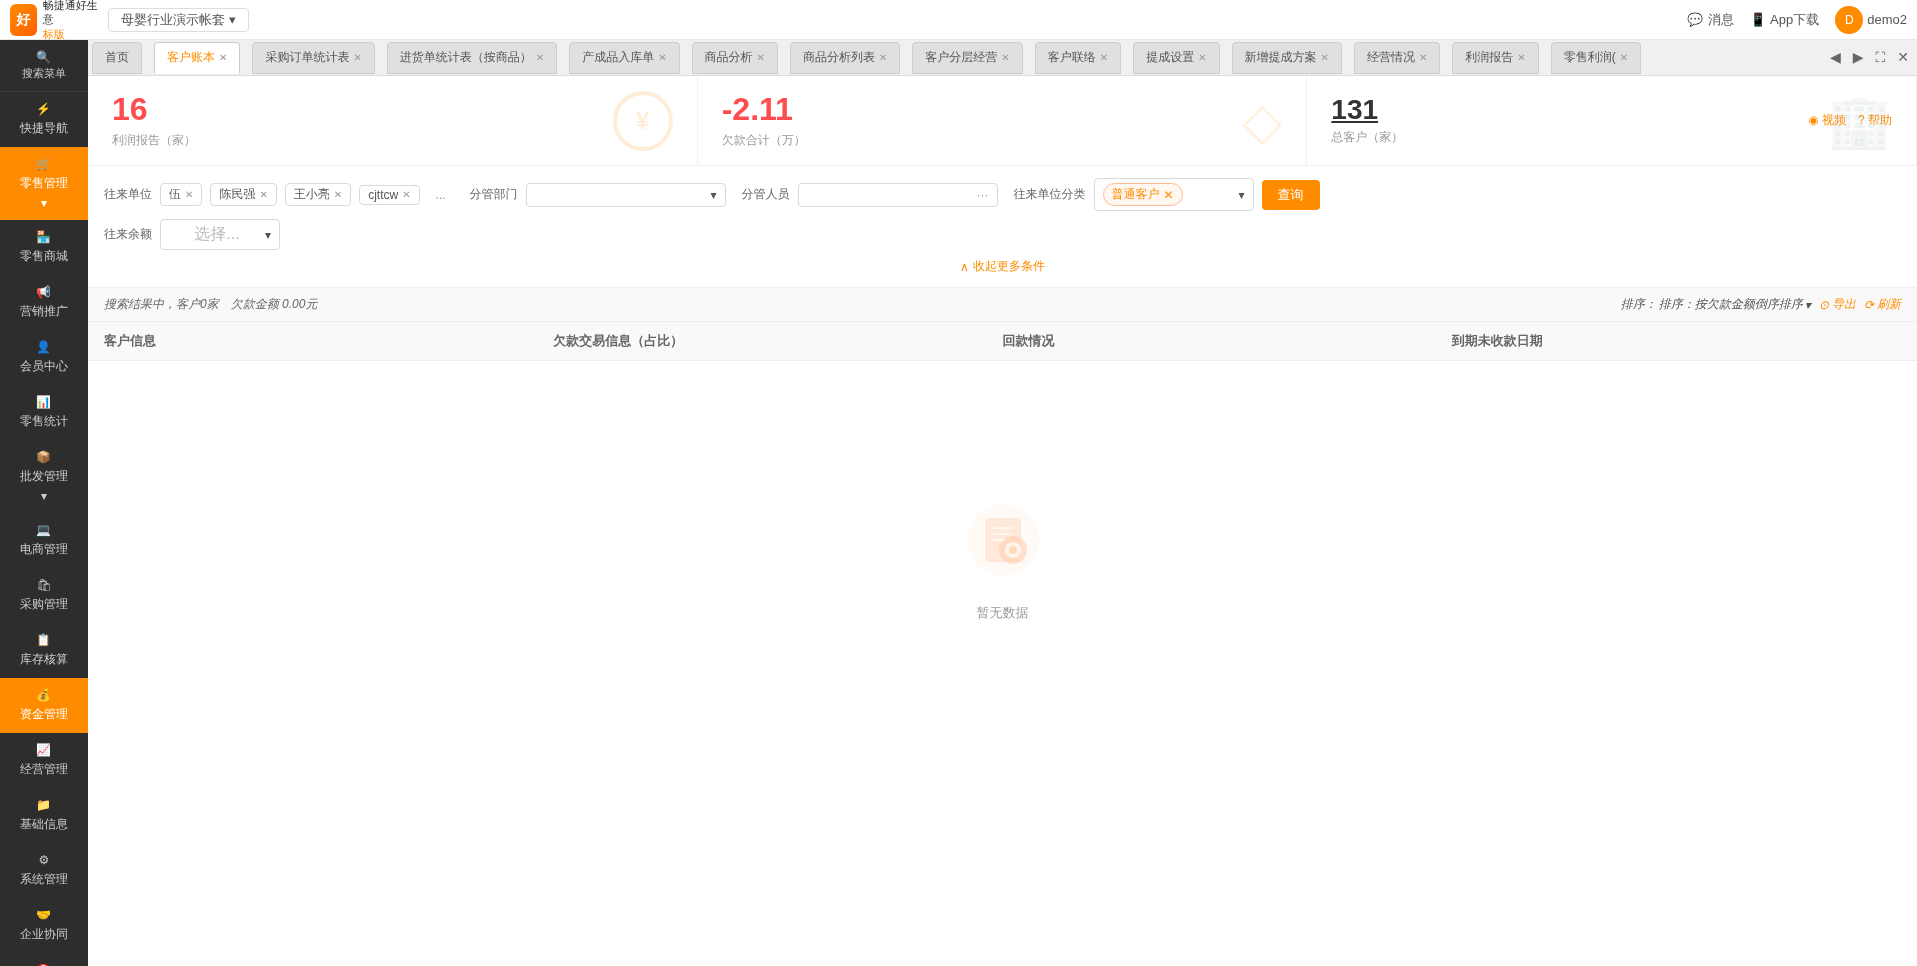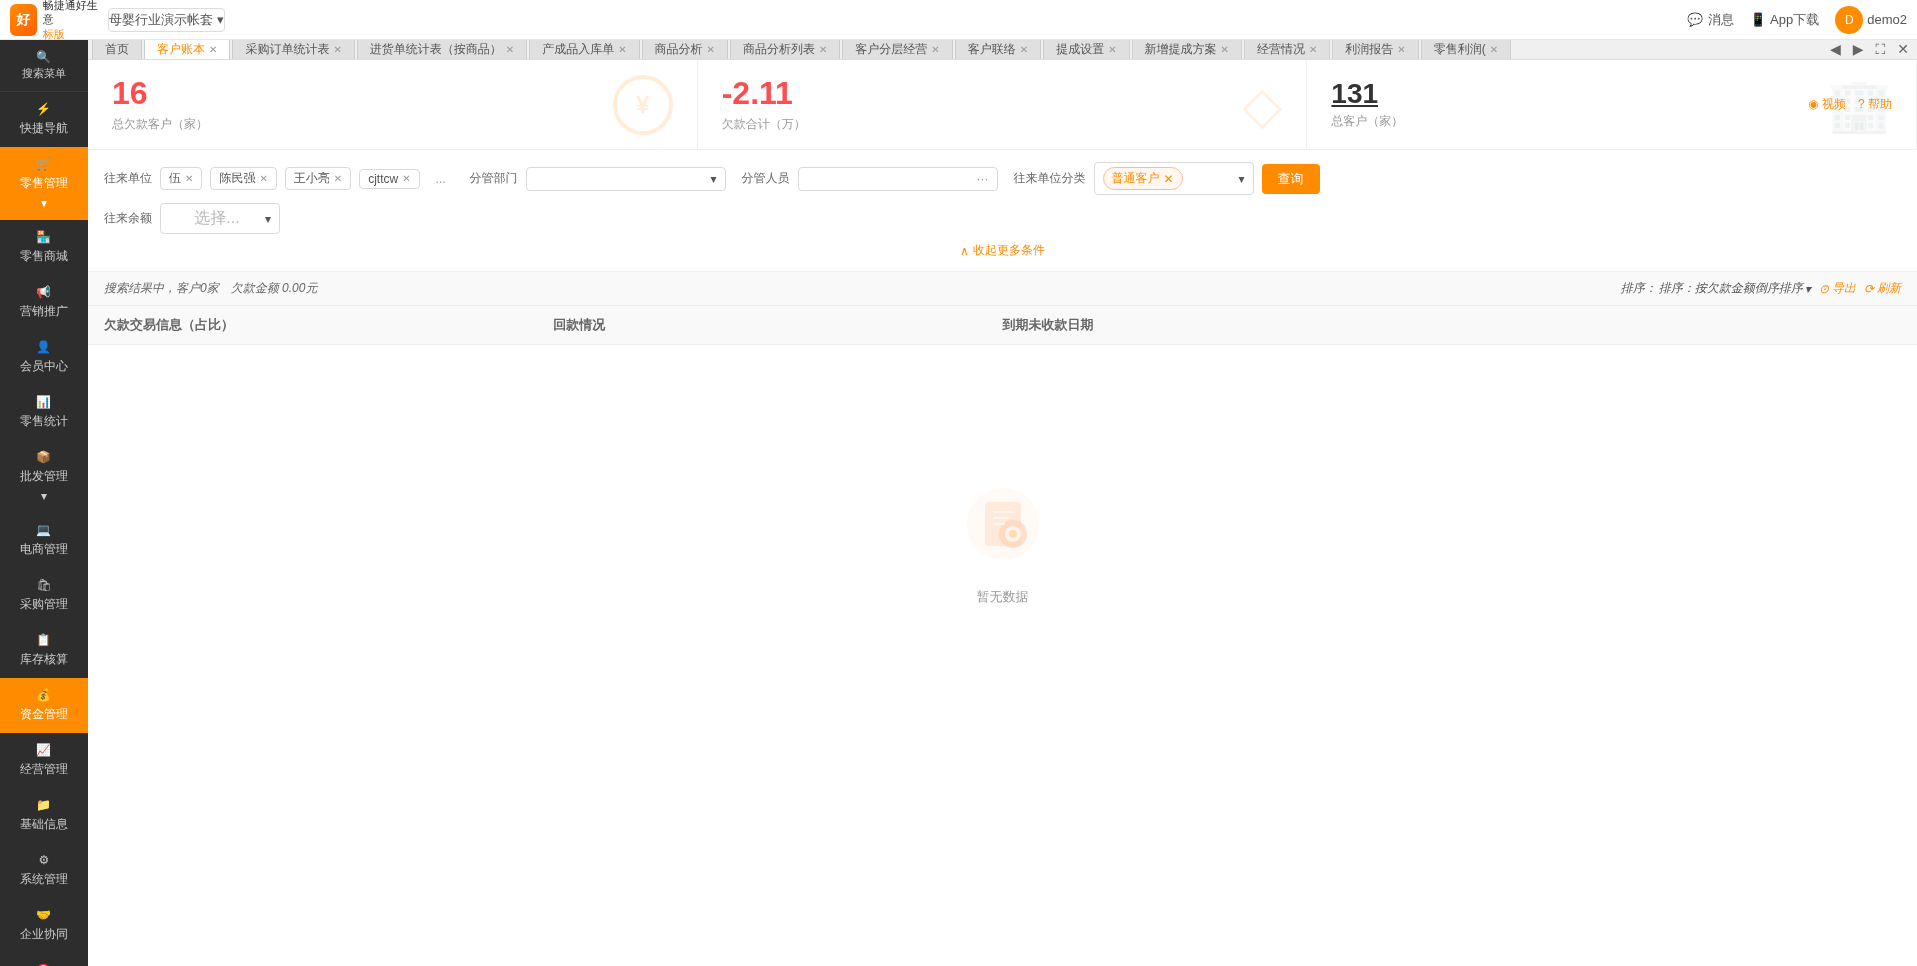--- a/index.html
+++ b/index.html
@@ -6,39 +6,39 @@
     body { font-family: "Microsoft YaHei", sans-serif; font-size: 13px; background: #f5f5f5; display: flex; flex-direction: column; height: 100vh; overflow: hidden; }
 
     
     .top-bar {
       display: flex; align-items: center; background: #fff; height: 40px;
       border-bottom: 1px solid #e8e8e8; padding: 0 10px; gap: 10px; flex-shrink: 0;
     }
     .logo-area { display: flex; align-items: center; gap: 6px; width: 88px; flex-shrink: 0; }
     .logo-icon { width: 32px; height: 32px; background: linear-gradient(135deg, #ff8c00, #ff6000); border-radius: 6px; display: flex; align-items: center; justify-content: center; color: white; font-size: 14px; font-weight: bold; }
     .logo-text { font-size: 11px; color: #333; line-height: 1.3; }
-    .org-selector { display: flex; align-items: center; gap: 4px; border: 1px solid #ddd; border-radius: 4px; padding: 2px 0; cursor: pointer; color: #555; font-size: 13px; }
+    .org-selector { display: flex; align-items: center; gap: 4px; border: 1px solid #ddd; border-radius: 4px; padding: 2px 12px; cursor: pointer; color: #555; font-size: 13px; }
     .top-right { margin-left: auto; display: flex; align-items: center; gap: 16px; }
     .top-right-item { display: flex; align-items: center; gap: 4px; color: #555; cursor: pointer; font-size: 13px; }
     .avatar { width: 28px; height: 28px; border-radius: 50%; background: #ff8c00; display: flex; align-items: center; justify-content: center; color: white; font-size: 12px; }
 
     
     .main-layout { display: flex; flex: 1; overflow: hidden; }
 
     
     .sidebar { width: 88px; background: #2d2d2d; display: flex; flex-direction: column; flex-shrink: 0; overflow-y: auto; }
     .sidebar-search { padding: 10px 8px; color: #ccc; font-size: 12px; text-align: center; cursor: pointer; border-bottom: 1px solid #3d3d3d; }
     .sidebar-item { padding: 10px 4px; color: #ccc; font-size: 12px; text-align: center; cursor: pointer; display: flex; flex-direction: column; align-items: center; gap: 4px; }
     .sidebar-item.active { color: #fff; background: #ff8c00; }
 
     
     .content-area { flex: 1; display: flex; flex-direction: column; overflow: hidden; background: #f0f0f0; }
 
     
-    .tab-bar { display: flex; align-items: center; background: #f0f0f0; border-bottom: 1px solid #ddd; height: 20px; padding: 0 4px; gap: 0; flex-shrink: 0; overflow: hidden; }
+    .tab-bar { display: flex; align-items: center; background: #f0f0f0; border-bottom: 1px solid #ddd; height: 36px; padding: 0 4px; gap: 10px; flex-shrink: 0; overflow: hidden; }
     .tab { display: flex; align-items: center; padding: 0 12px; height: 32px; background: #e0e0e0; border: 1px solid #ccc; border-radius: 4px 4px 0 0; cursor: pointer; font-size: 12px; color: #555; gap: 4px; margin-right: 2px; white-space: nowrap; flex-shrink: 0; }
     .tab.active { background: #fff; color: #ff8c00; border-bottom: 1px solid #fff; }
     .tab-close { color: #999; font-size: 10px; cursor: pointer; }
     .tab-controls { margin-left: auto; display: flex; gap: 4px; }
     .tab-ctrl-btn { cursor: pointer; color: #666; padding: 2px 4px; font-size: 14px; }
 
     
     .page-content { flex: 1; overflow-y: auto; background: #fff; padding: 0; }
 
     
@@ -258,21 +258,21 @@
     </div>
 
     <div class="page-content">
 
       <div class="stats-row">
 
         <div class="stat-block">
           <div class="icon-yuan" style="position:absolute;right:24px;top:50%;transform:translateY(-50%);opacity:0.15;width:60px;height:60px;font-size:24px;border:4px solid #ff8c00;border-radius:50%;display:flex;align-items:center;justify-content:center;color:#ff8c00;">¥</div>
           <div class="stat-content">
             <div class="stat-value">16</div>
-            <div class="stat-label">总欠款客户（家）</div>
+            <div class="stat-label">利润报告（家）</div>
           </div>
         </div>
 
         <div class="stat-block">
           <div style="position:absolute;right:24px;top:50%;transform:translateY(-50%);opacity:0.12;font-size:52px;color:#ff8c00;">◇</div>
           <div class="stat-content">
             <div class="stat-value negative">-2.11</div>
             <div class="stat-label">欠款合计（万）</div>
           </div>
         </div>
@@ -369,20 +369,21 @@
           </div>
           <div class="action-btn">
             <span>⟳</span>
             <span>刷新</span>
           </div>
         </div>
       </div>
 
       <div class="table-area">
         <div class="table-header">
+          <div>客户信息</div>
           <div>欠款交易信息（占比）</div>
           <div>回款情况</div>
           <div>到期未收款日期</div>
         </div>
         <div class="table-body">
           <div style="font-size:72px;opacity:0.5;margin-bottom:8px;">
             
             <svg width="80" height="80" viewBox="0 0 80 80" fill="none" xmlns="http://www.w3.org/2000/svg">
               <ellipse cx="40" cy="40" rx="36" ry="36" fill="#ffdcc0" opacity="0.3"></ellipse>
               <rect x="22" y="18" width="36" height="44" rx="4" fill="#ffb07c" opacity="0.5"></rect>

